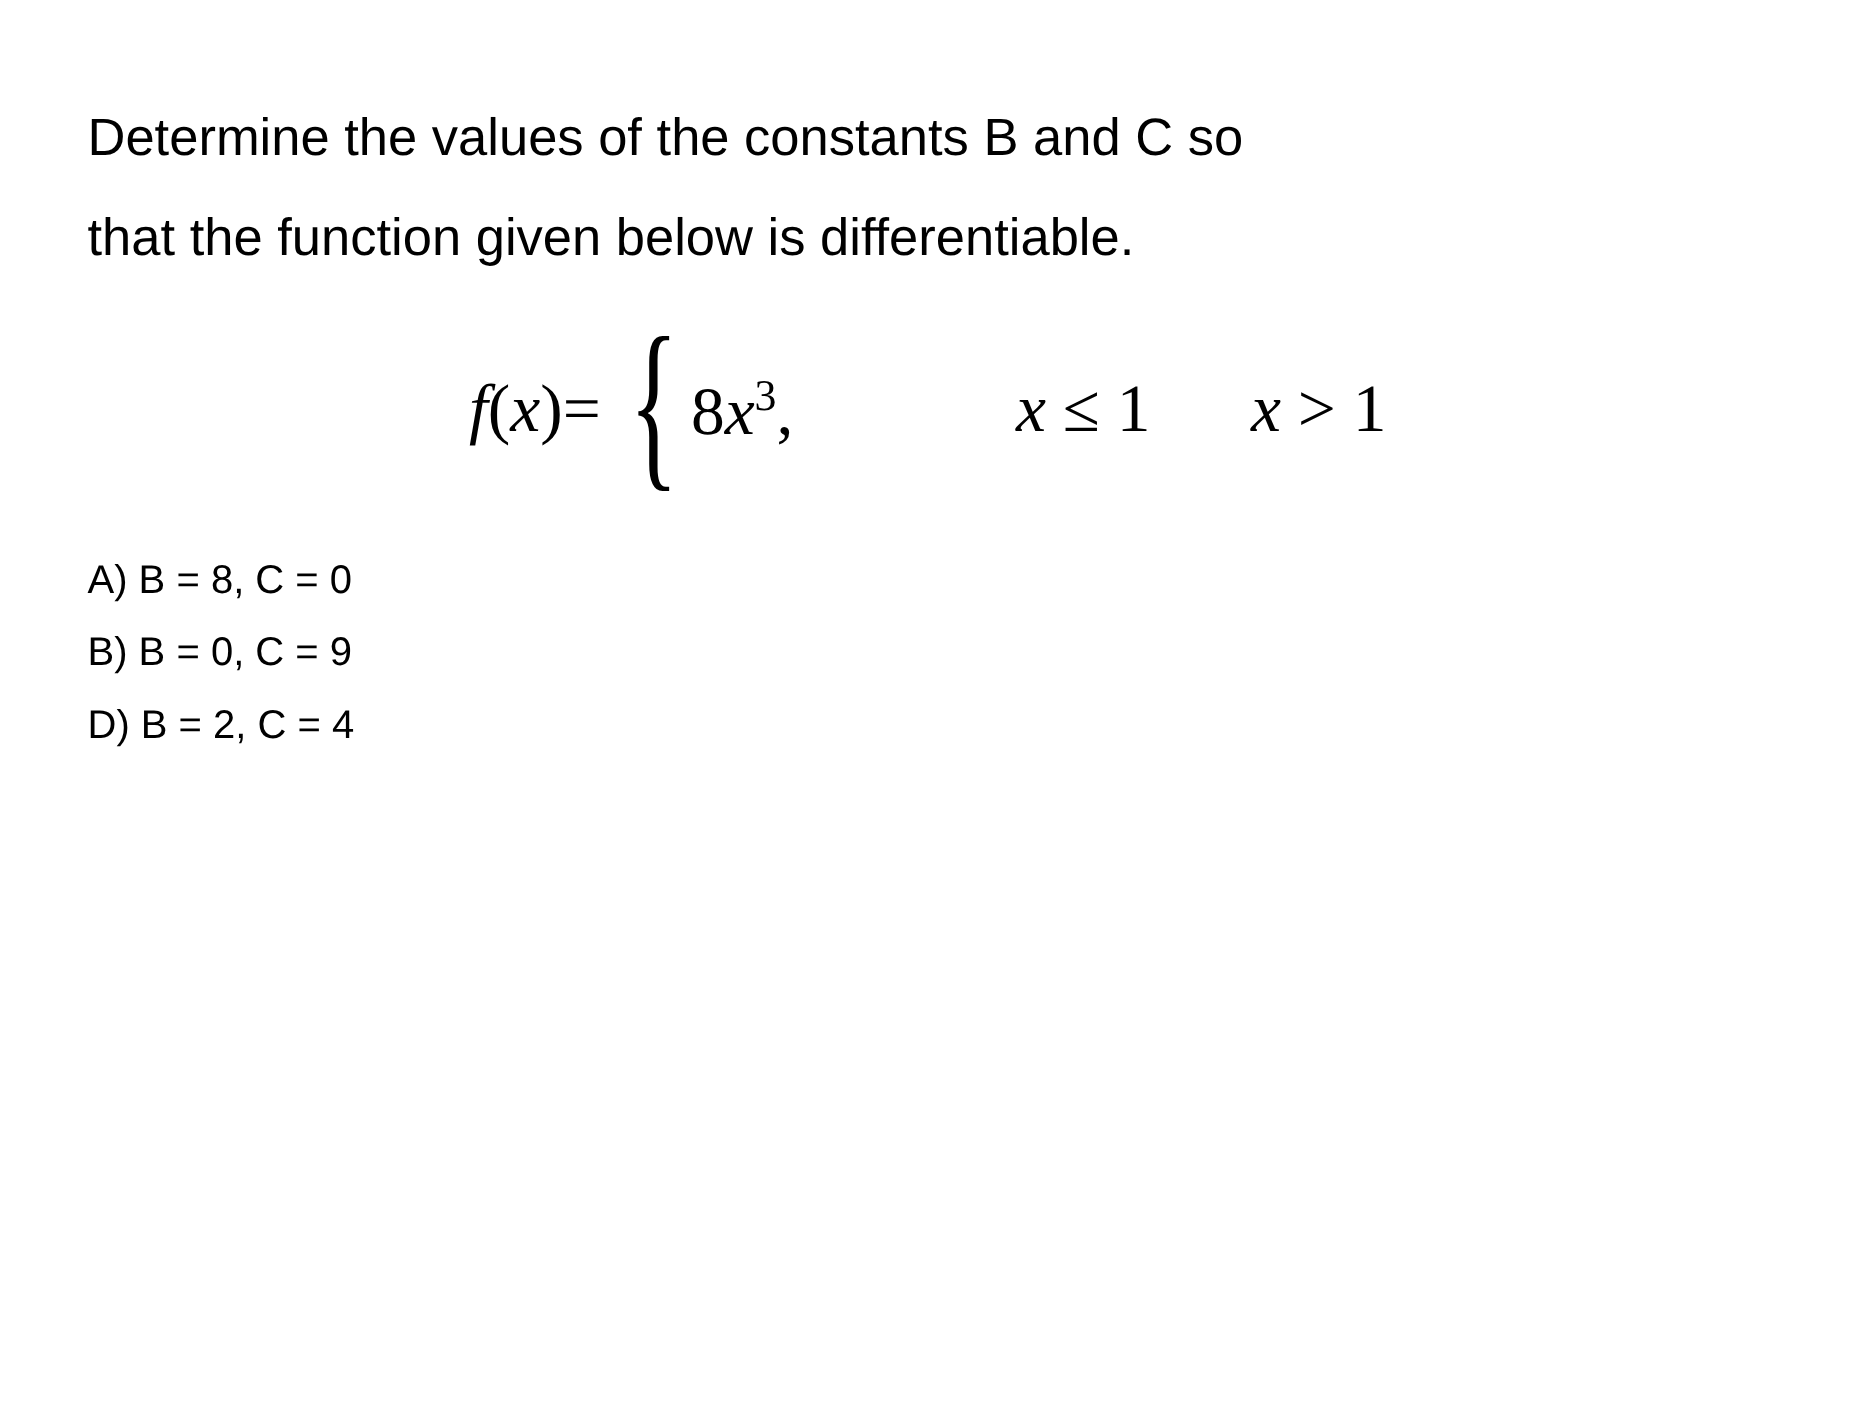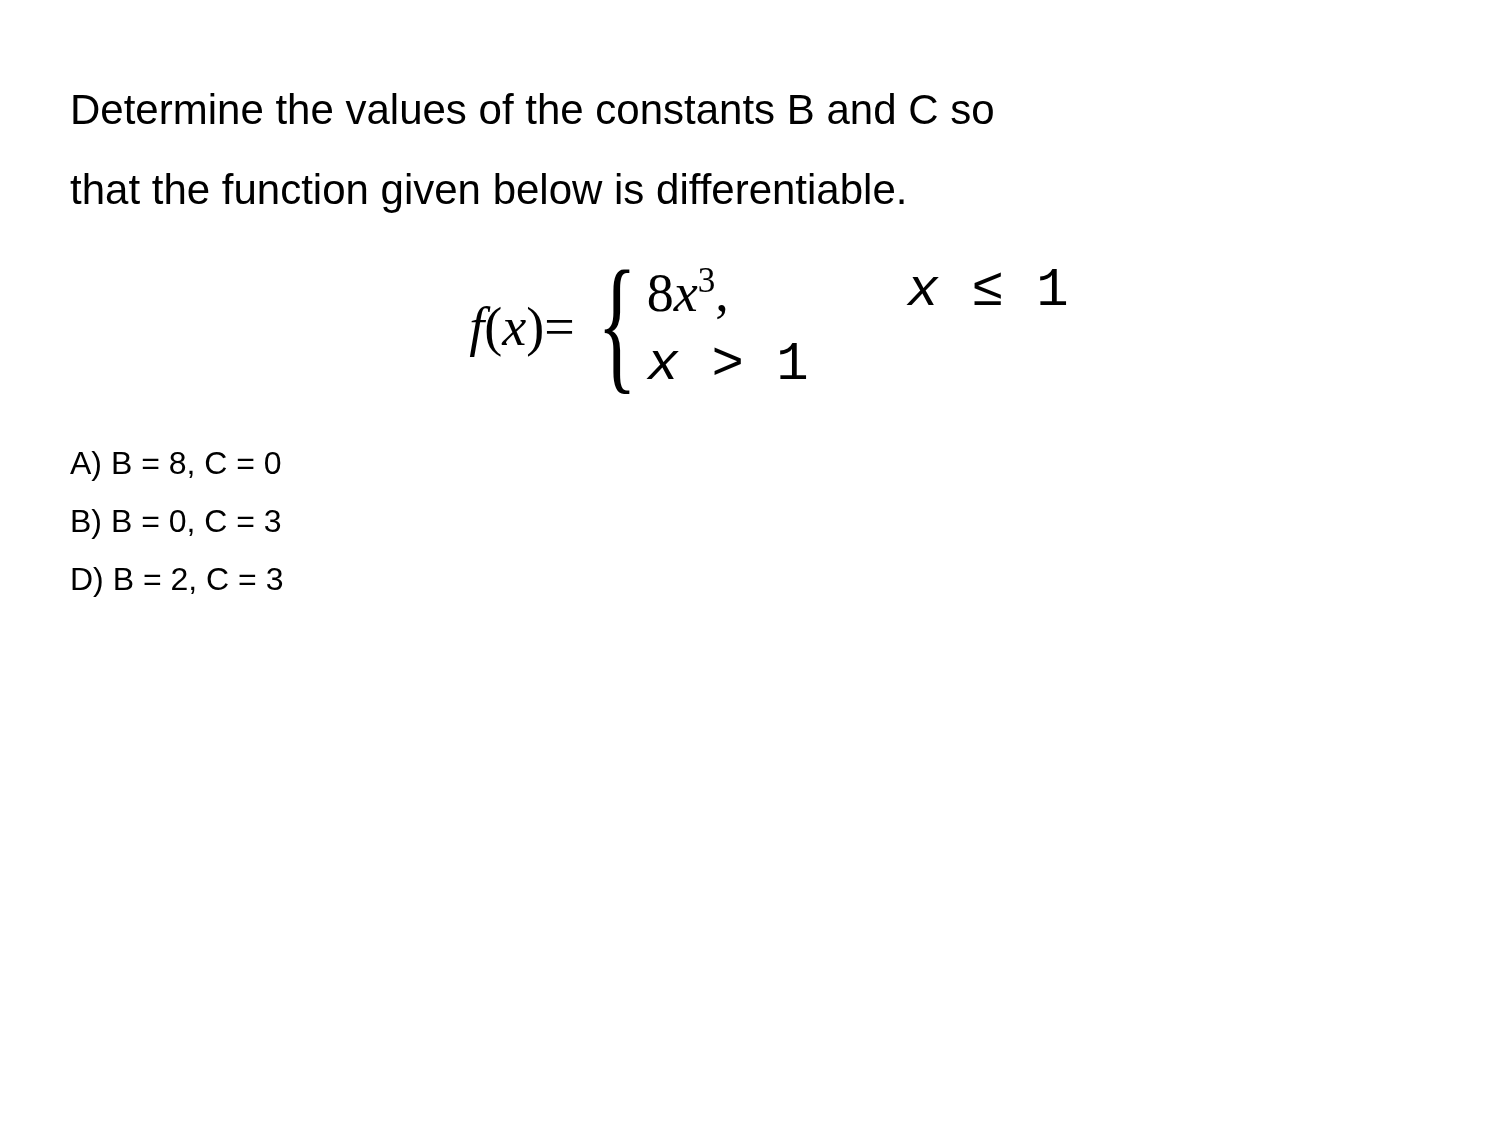--- a/index.html
+++ b/index.html
@@ -40,35 +40,34 @@
   .brace {
     font-size: 150px;
     line-height: 0.9;
     transform: scaleX(0.55);
     margin: 0 -6px 0 6px;
     position: relative;
     top: -4px;
   }
   .cases {
     display: flex;
-    flex-direction: column;
+    flex-direction: row;
     gap: 18px;
   }
   .case-row {
     display: flex;
     align-items: center;
   }
   .case-expr {
     min-width: 260px;
     font-style: italic;
   }
   .case-cond {
     font-style: italic;
     min-width: 170px;
-    font-family: Liberation Mono, monospace;
   }
   .sup {
     font-size: 0.65em;
     vertical-align: super;
     font-style: normal;
   }
   .upright {
     font-style: normal;
   }
   .question2 {
@@ -125,17 +124,17 @@
         <span class="case-cond">
           <span>x</span><span class="gt"> &gt; </span><span class="upright">1</span>
         </span>
       </span>
     </span>
   </div>
 
 
   <div class="options">
     <div class="option-row">A) B = 8, C = 0</div>
-    <div class="option-row">B) B = 0, C = 3</div>
-    <div class="option-row">D) B = 2, C = 3</div>
+    <div class="option-row">B) B = 0, C = 9</div>
+    <div class="option-row">D) B = 2, C = 4</div>
   </div>
 
 </div>
 
 </body></html>

